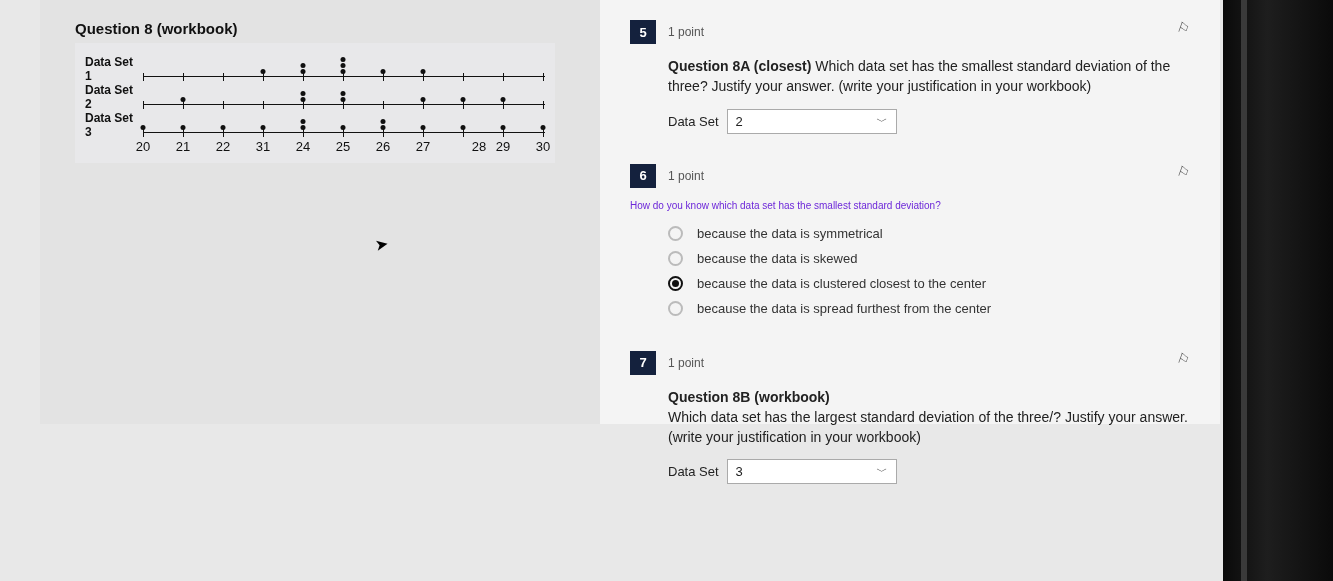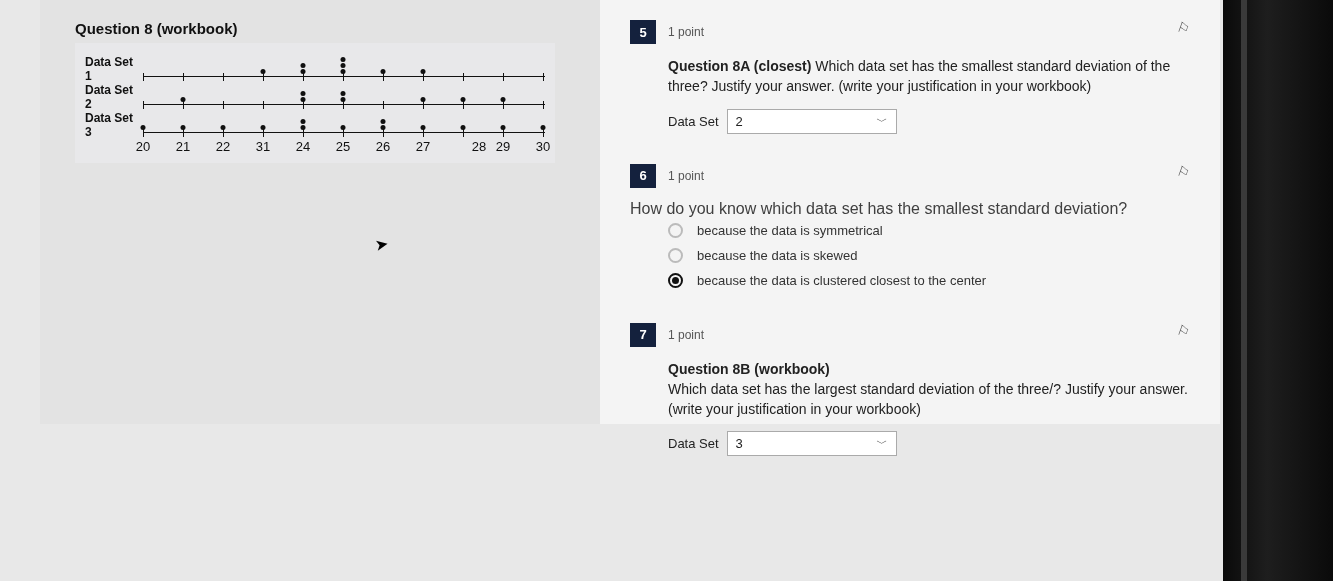--- a/index.html
+++ b/index.html
@@ -159,22 +159,23 @@
     width: 170px;
     display: flex;
     justify-content: space-between;
     align-items: center;
     font-size: 13px;
     cursor: pointer;
   }
   .chev { font-size: 11px; color: #555; }
 
   .q6-prompt {
-    font-size: 16px;
-    color: #404040;
+    font-size: 10px;
+    color: #6d28d9;
+    margin-bottom: 10px;
     padding-left: 0px;
   }
   .opt-row {
     display: flex;
     align-items: center;
     gap: 14px;
     padding: 5px 0 5px 38px;
     font-size: 13px;
     color: #333;
   }
@@ -353,20 +354,24 @@
             <span>because the data is symmetrical</span>
           </div>
           <div class="opt-row">
             <div class="radio"></div>
             <span>because the data is skewed</span>
           </div>
           <div class="opt-row">
             <div class="radio selected"></div>
             <span>because the data is clustered closest to the center</span>
           </div>
+          <div class="opt-row">
+            <div class="radio"></div>
+            <span>because the data is spread furthest from the center</span>
+          </div>
         </div>
     </div>
 
     <div class="q-block" style="margin-bottom:0">
       <div class="q-num-row">
         <div class="q-num">7</div>
         <div class="q-points">1 point</div>
       </div>
       <span class="flag">⚐</span>
       <div class="q-text" style="padding-left:38px">

